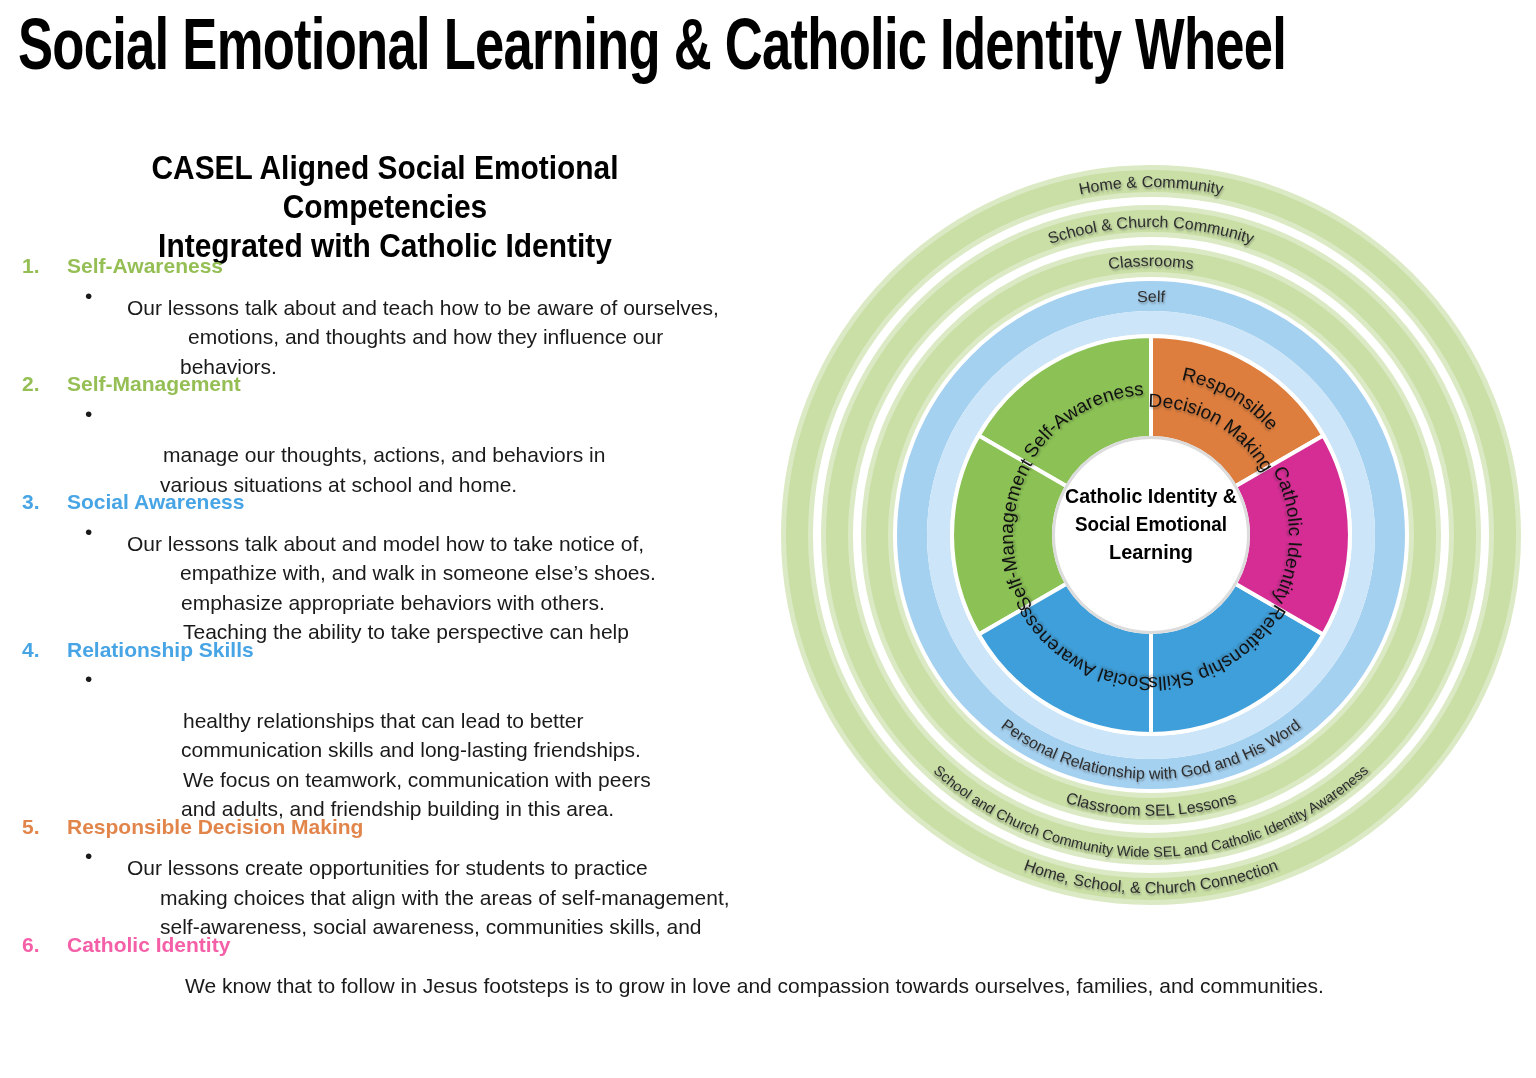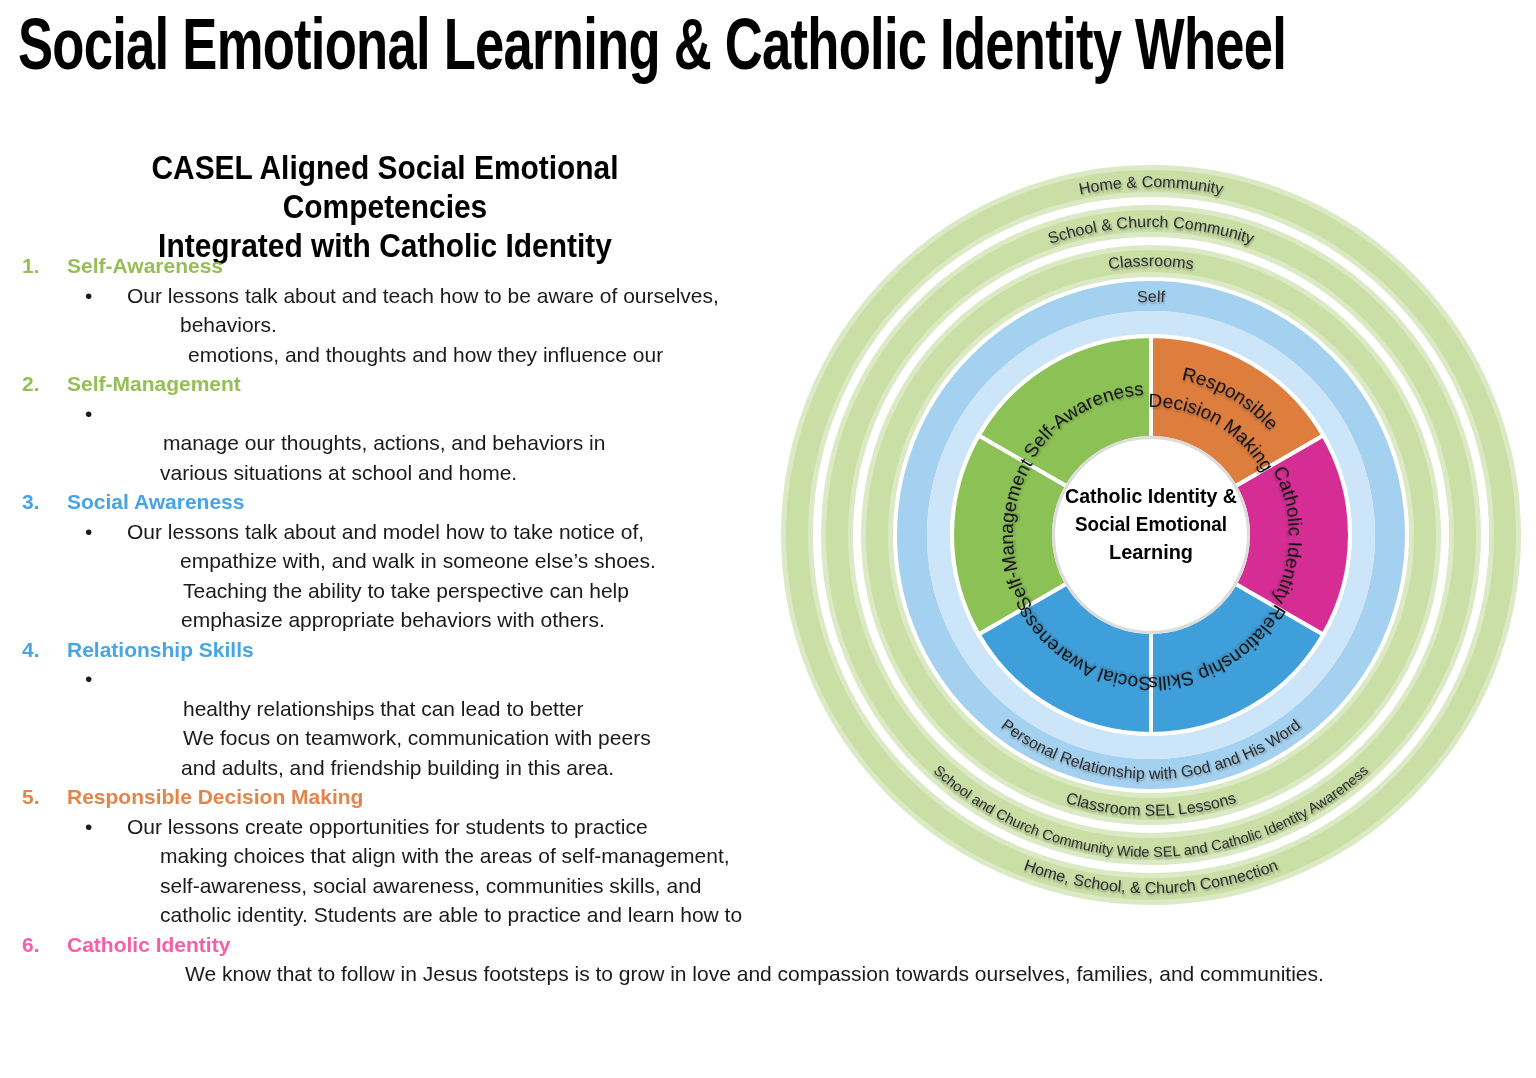--- a/index.html
+++ b/index.html
@@ -16,21 +16,21 @@
   }
   .casel{
     position:absolute;left:0;top:148px;width:770px;
     text-align:center;font-size:34px;font-weight:bold;line-height:39px;color:#000;
     transform:scaleX(0.88);transform-origin:385px 0;
   }
   .list{position:absolute;left:0;top:251px;width:1500px;font-size:21px;}
   .line{position:relative;height:29.5px;line-height:29.5px;white-space:nowrap;}
   .num{position:absolute;left:22px;top:0;font-weight:bold;}
   .lbl{position:absolute;left:67px;top:0;font-weight:bold;}
-  .txt{position:absolute;top:0;text-align:right;}
+  .txt{position:absolute;top:12px;text-align:right;}
   .bullet{position:absolute;left:85px;top:0;color:#1a1a1a;}
   .bullet::before{content:"\2022";font-size:21px;}
   svg text{font-family:"Liberation Sans", sans-serif;}
   .ring-t{font-size:16px;fill:#2e2e2e;text-shadow:1px 2px 2px rgba(40,40,40,0.35);}
   .ring-t-small{font-size:14.5px;fill:#2e2e2e;text-shadow:1px 2px 2px rgba(40,40,40,0.35);}
   .seg-t{font-size:19px;fill:#111;text-shadow:1px 2px 2px rgba(40,40,40,0.3);}
   .center-t{font-size:21px;font-weight:bold;fill:#000;}
 </style>
 </head>
 <body>
@@ -46,24 +46,24 @@
 
   <div class="line" style="color: rgb(149, 191, 85);">
     <span class="num">1.</span>
     <span class="lbl">Self-Awareness</span>
   </div>
   <div class="line">
       <span class="bullet"></span>
       <span class="txt" style="left:127px">Our lessons talk about and teach how to be aware of ourselves,</span>
     </div>
   <div class="line">
+      <span class="txt" style="left:188px">emotions, and thoughts and how they influence our</span>
+    </div>
+  <div class="line">
       <span class="txt" style="left:180px">behaviors.</span>
-    </div>
-  <div class="line">
-      <span class="txt" style="left:188px">emotions, and thoughts and how they influence our</span>
     </div>
 
   <div class="line" style="color: rgb(149, 191, 85);">
     <span class="num">2.</span>
     <span class="lbl">Self-Management</span>
   </div>
   <div class="line">
       <span class="bullet"></span>
     </div>
   <div class="line">
@@ -78,59 +78,59 @@
     <span class="lbl">Social Awareness</span>
   </div>
   <div class="line">
       <span class="bullet"></span>
       <span class="txt" style="left:127px">Our lessons talk about and model how to take notice of,</span>
     </div>
   <div class="line">
       <span class="txt" style="left:180px">empathize with, and walk in someone else’s shoes.</span>
     </div>
   <div class="line">
+      <span class="txt" style="left:181px">emphasize appropriate behaviors with others.</span>
+    </div>
+  <div class="line">
       <span class="txt" style="left:183px">Teaching the ability to take perspective can help</span>
-    </div>
-  <div class="line">
-      <span class="txt" style="left:181px">emphasize appropriate behaviors with others.</span>
     </div>
 
   <div class="line" style="color: rgb(71, 164, 229);">
     <span class="num">4.</span>
     <span class="lbl">Relationship Skills</span>
   </div>
   <div class="line">
       <span class="bullet"></span>
     </div>
   <div class="line">
       <span class="txt" style="left:183px">healthy relationships that can lead to better</span>
     </div>
   <div class="line">
+      <span class="txt" style="left:181px">communication skills and long-lasting friendships.</span>
+    </div>
+  <div class="line">
       <span class="txt" style="left:183px">We focus on teamwork, communication with peers</span>
     </div>
   <div class="line">
       <span class="txt" style="left:181px">and adults, and friendship building in this area.</span>
     </div>
 
   <div class="line" style="color: rgb(226, 133, 75);">
     <span class="num">5.</span>
     <span class="lbl">Responsible Decision Making</span>
   </div>
   <div class="line">
       <span class="bullet"></span>
       <span class="txt" style="left:127px">Our lessons create opportunities for students to practice</span>
     </div>
   <div class="line">
       <span class="txt" style="left:160px">making choices that align with the areas of self-management,</span>
     </div>
   <div class="line">
       <span class="txt" style="left:160px">self-awareness, social awareness, communities skills, and</span>
-    </div>
-  <div class="line">
-      <span class="txt" style="left:160px">catholic identity. Students are able to practice and learn how to</span>
     </div>
 
   <div class="line" style="color: rgb(244, 95, 167);">
     <span class="num">6.</span>
     <span class="lbl">Catholic Identity</span>
   </div>
   <div class="line">
       <span class="txt" style="left:185px">We know that to follow in Jesus footsteps is to grow in love and compassion towards ourselves, families, and communities.</span>
     </div>
 

